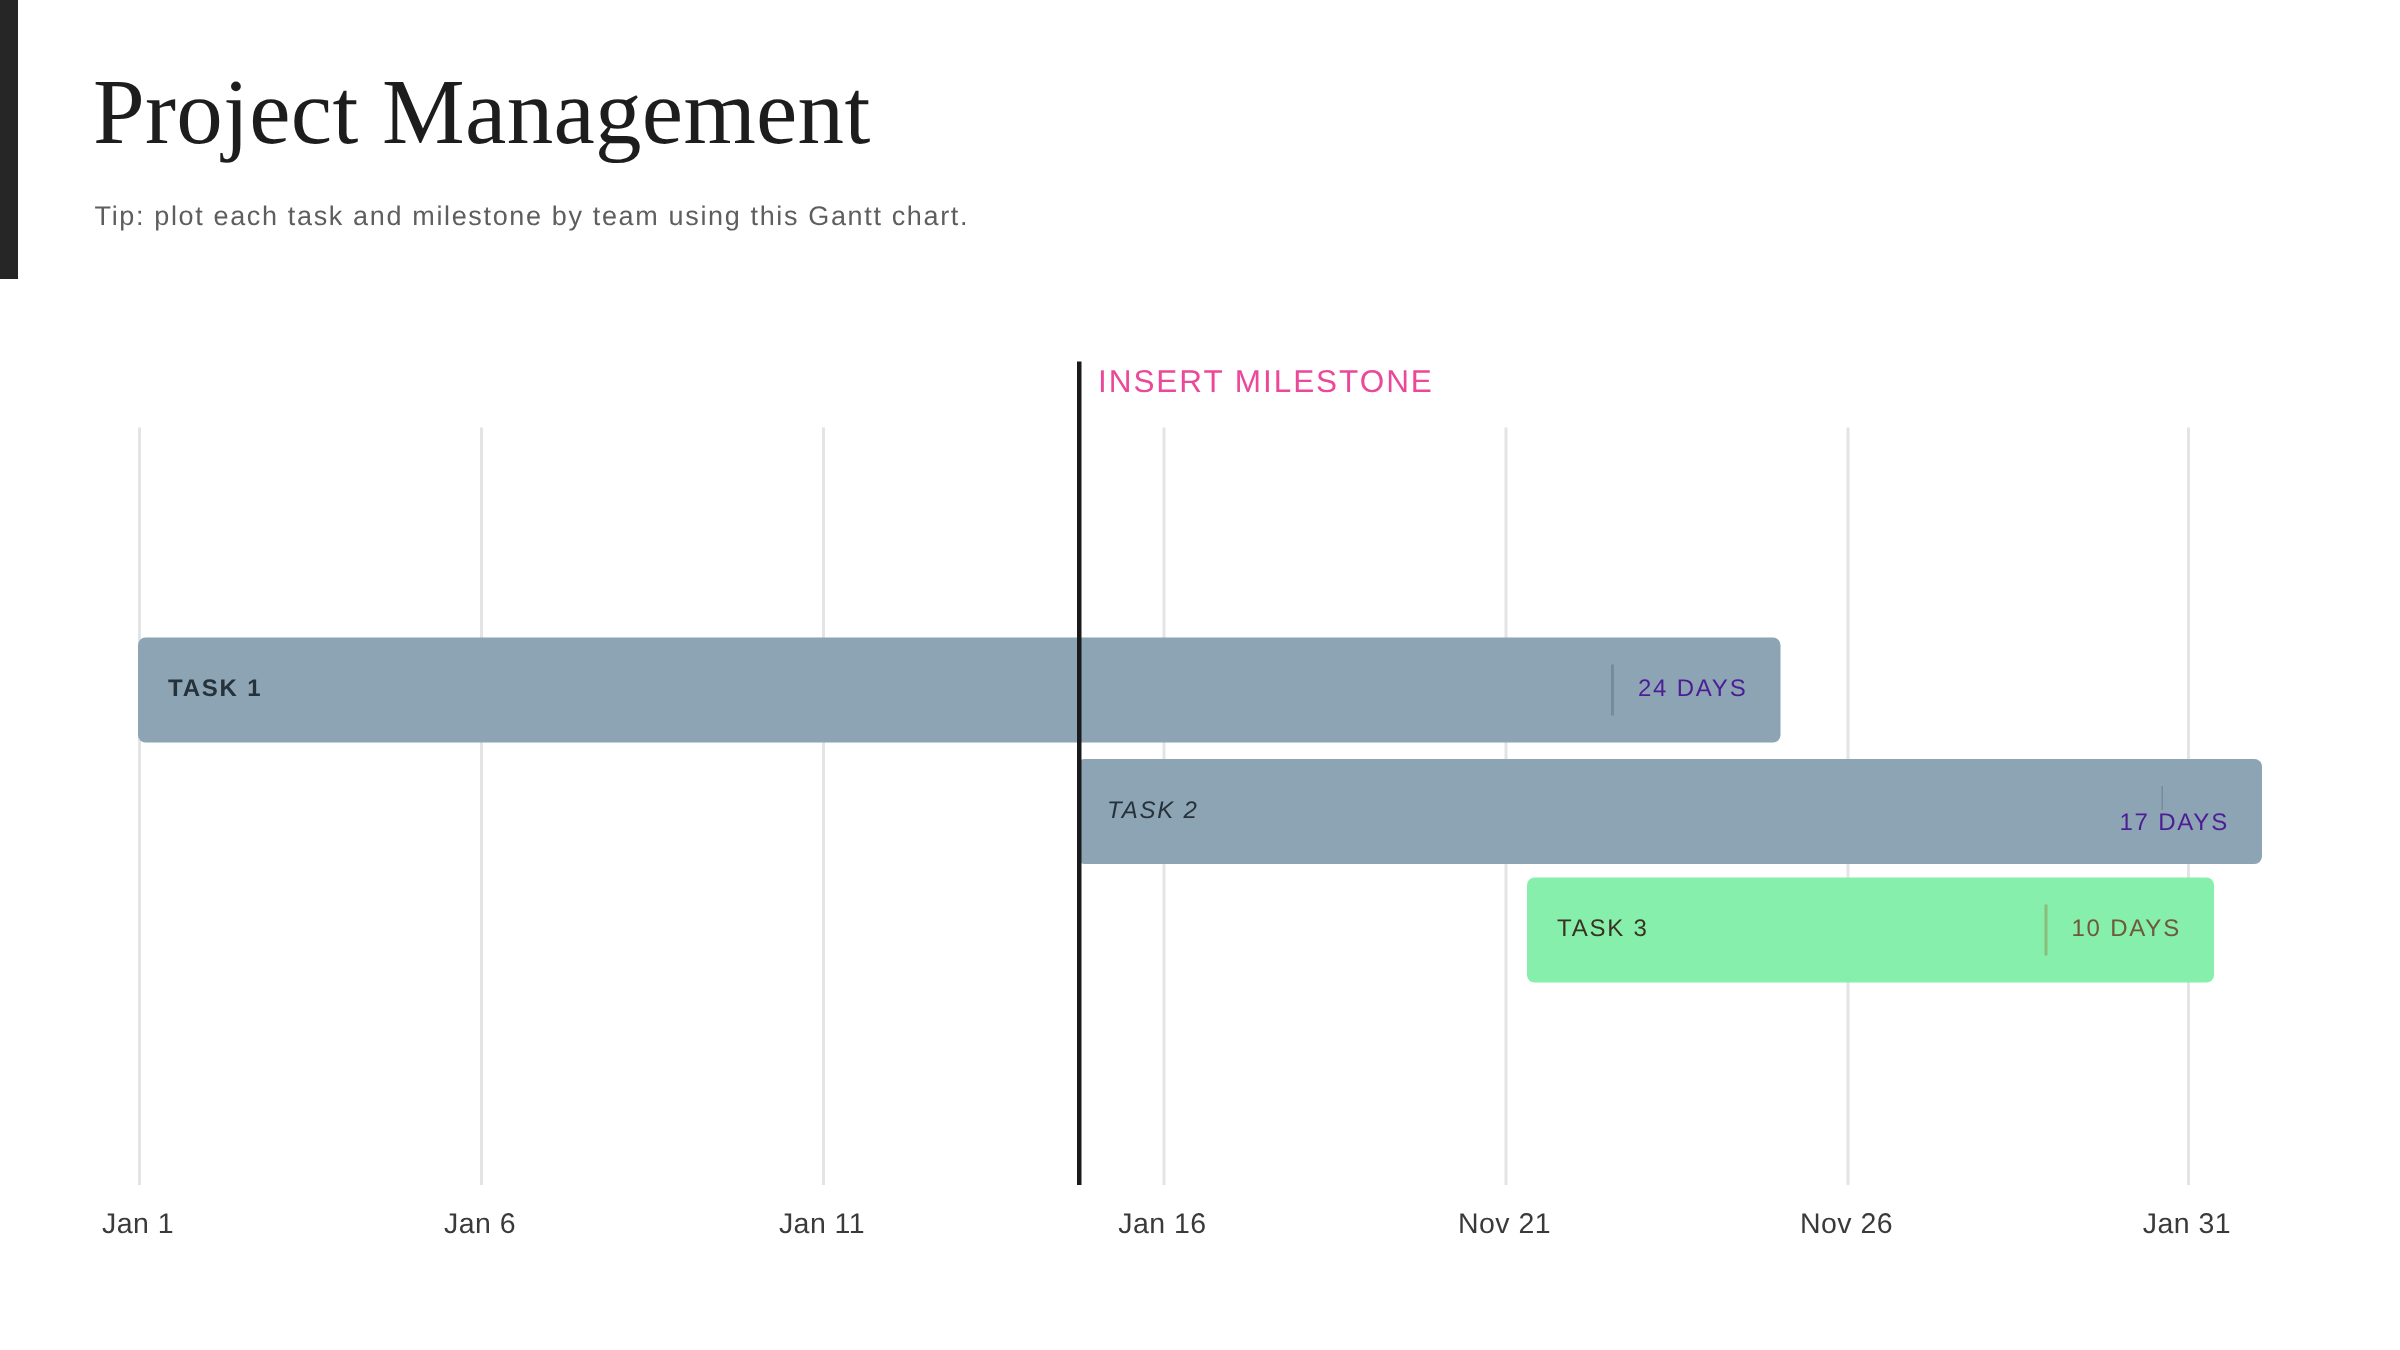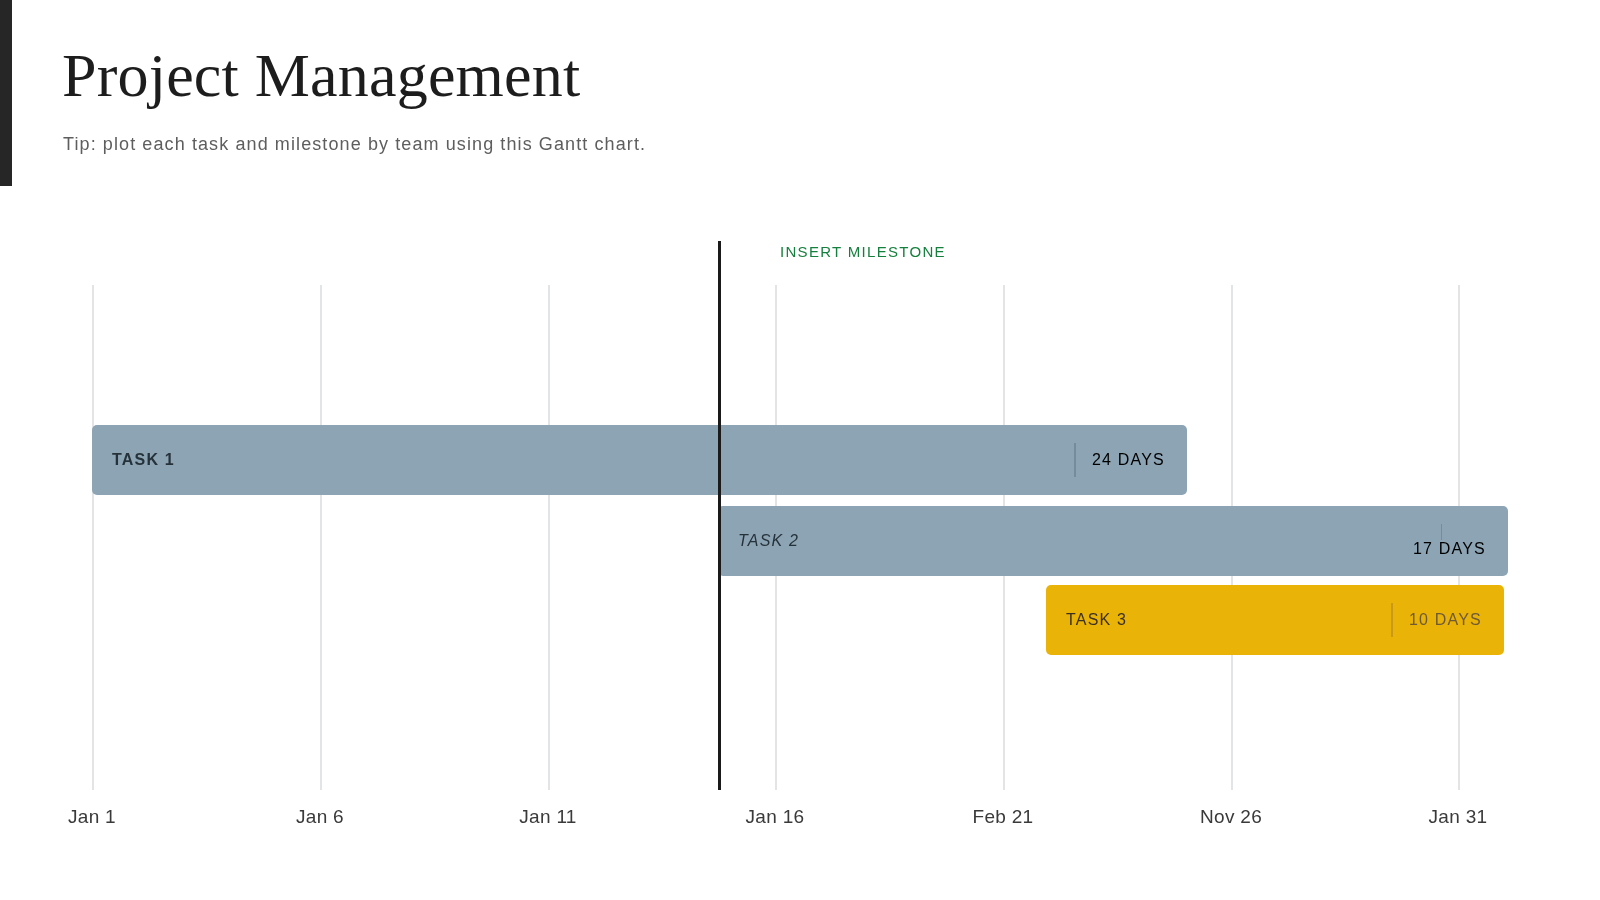--- a/index.html
+++ b/index.html
@@ -87,25 +87,24 @@
     position: absolute;
     top: 241px;
     width: 3px;
     height: 549px;
     background: #1a1a1a;
   }
 
   .milestone-label {
     position: absolute;
     top: 243px;
-    font-size: 15px;
+    font-size: 21px;
     letter-spacing: 1.3px;
-    color: #15803d;
+    color: #ec4899;
     white-space: nowrap;
-    margin-left: 48px;
   }
 
   .bar {
     position: absolute;
     height: 70px;
     border-radius: 5px;
     box-sizing: border-box;
     display: flex;
     align-items: center;
   }
@@ -128,21 +127,21 @@
   .bar-divider {
     width: 1.5px;
     height: 34px;
     background: rgba(90, 110, 125, 0.45);
     margin-right: 16px;
   }
 
   .bar-days {
     font-size: 16px;
     letter-spacing: 1.2px;
-    color: #000000;
+    color: #4c1d95;
     white-space: nowrap;
   }
 
   .bar.gold .bar-divider { background: rgba(150, 115, 50, 0.40); }
   .bar.gold .bar-days    { color: #6e5a37; }
   .bar.gold .bar-label   { color: #3b3123; }
 </style>
 </head>
 <body>
 
@@ -156,40 +155,40 @@
   <div class="chart" id="chart-area">
       <div class="gridline" style="left: 92px;"></div>
       <div class="tick-label" style="left: 92px;">Jan 1</div>
       <div class="gridline" style="left: 320px;"></div>
       <div class="tick-label" style="left: 320px;">Jan 6</div>
       <div class="gridline" style="left: 548px;"></div>
       <div class="tick-label" style="left: 548px;">Jan 11</div>
       <div class="gridline" style="left: 775px;"></div>
       <div class="tick-label" style="left: 775px;">Jan 16</div>
       <div class="gridline" style="left: 1003px;"></div>
-      <div class="tick-label" style="left: 1003px;">Feb 21</div>
+      <div class="tick-label" style="left: 1003px;">Nov 21</div>
       <div class="gridline" style="left: 1231px;"></div>
       <div class="tick-label" style="left: 1231px;">Nov 26</div>
       <div class="gridline" style="left: 1458px;"></div>
       <div class="tick-label" style="left: 1458px;">Jan 31</div>
       <div class="bar" style="left: 92px; top: 425px; width: 1095px; background: rgb(140, 164, 180);">
         <span class="bar-label" style="left: 20px; font-weight: bold;">TASK 1</span>
         <div class="bar-days-wrap" style="right: 22px;">
           <span class="bar-divider"></span>
           <span class="bar-days">24 DAYS</span>
         </div>
       </div>
       <div class="bar" style="left: 718px; top: 506px; width: 790px; background: rgb(140, 164, 180);">
         <span class="bar-label" style="left: 20px; font-style: italic;">TASK 2</span>
         <div class="bar-days-wrap" style="right: 22px; flex-direction: column;">
           <span class="bar-divider"></span>
           <span class="bar-days">17 DAYS</span>
         </div>
       </div>
-      <div class="bar gold" style="left: 1046px; top: 585px; width: 458px; background: #eab308;">
+      <div class="bar gold" style="left: 1018px; top: 585px; width: 458px; background: #86efac;">
         <span class="bar-label" style="left: 20px;">TASK 3</span>
         <div class="bar-days-wrap" style="right: 22px; padding-left: 13px;">
           <span class="bar-divider"></span>
           <span class="bar-days">10 DAYS</span>
         </div>
       </div>
       <div class="milestone-line" style="left: 718px; background: rgb(26, 26, 26);"></div>
       <div class="milestone-label" style="left: 732px;">INSERT MILESTONE</div>
     </div>
 

